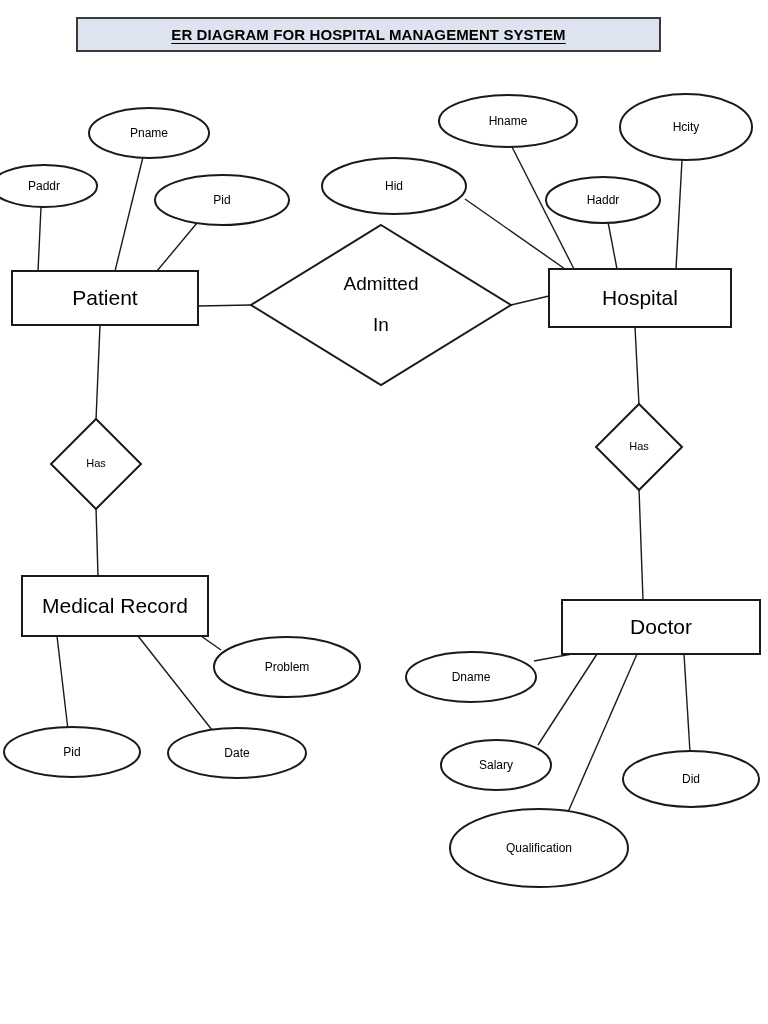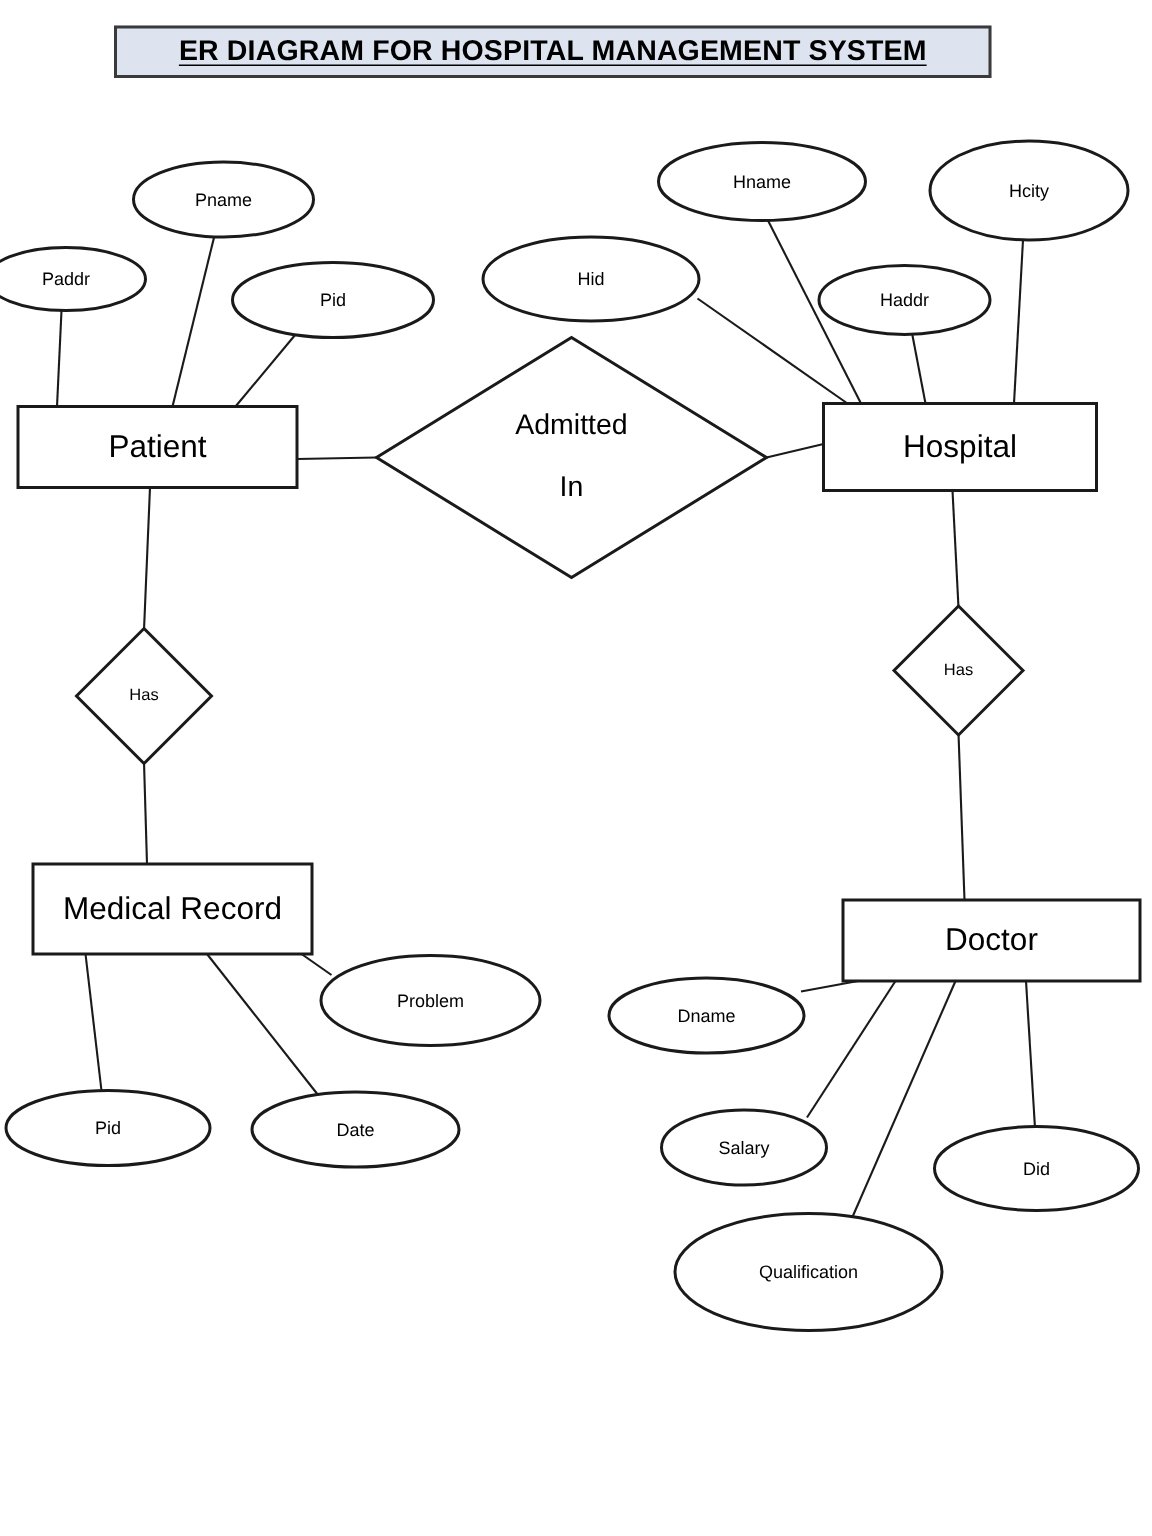--- a/index.html
+++ b/index.html
@@ -25,21 +25,21 @@
     width: 585px;
     height: 35px;
     background: #dde4f0;
     border: 2px solid #3a3a3a;
     box-sizing: border-box;
     display: flex;
     align-items: center;
     justify-content: center;
   }
   #title-text {
-    font-size: 19px;
+    font-size: 15px;
     font-weight: bold;
     letter-spacing: 0.1px;
     text-decoration: underline;
     text-underline-offset: 3px;
     white-space: nowrap;
     color: #000000;
   }
 
   
   #er-canvas {

